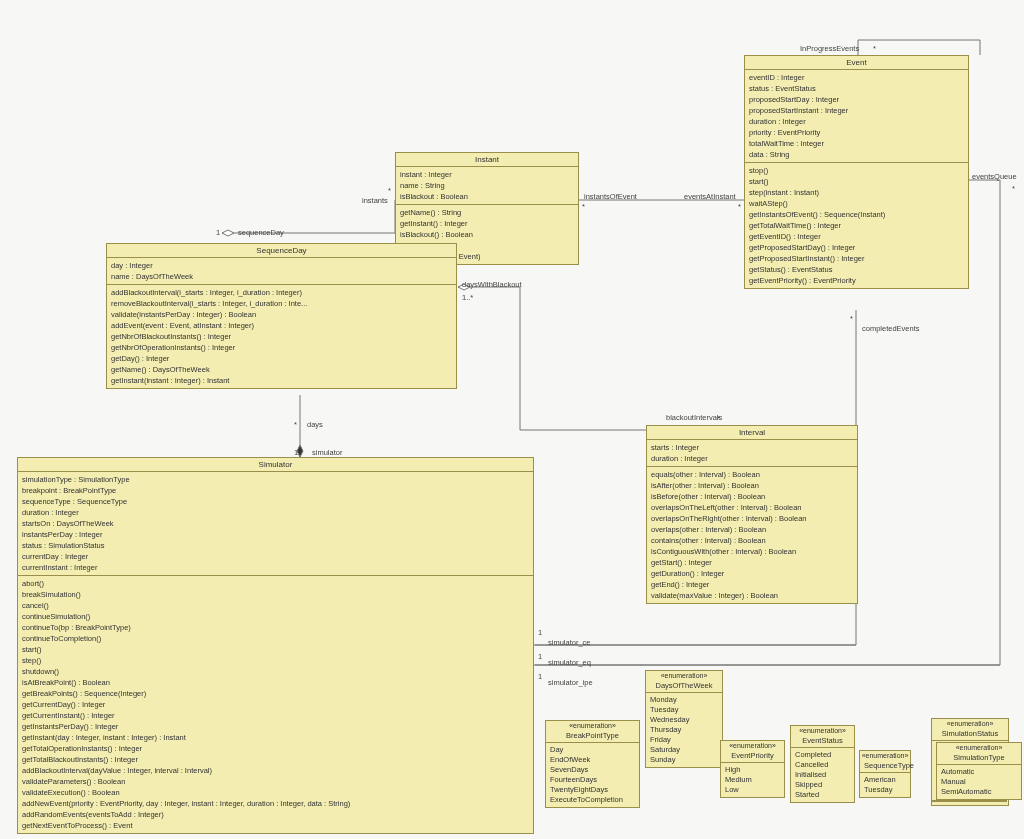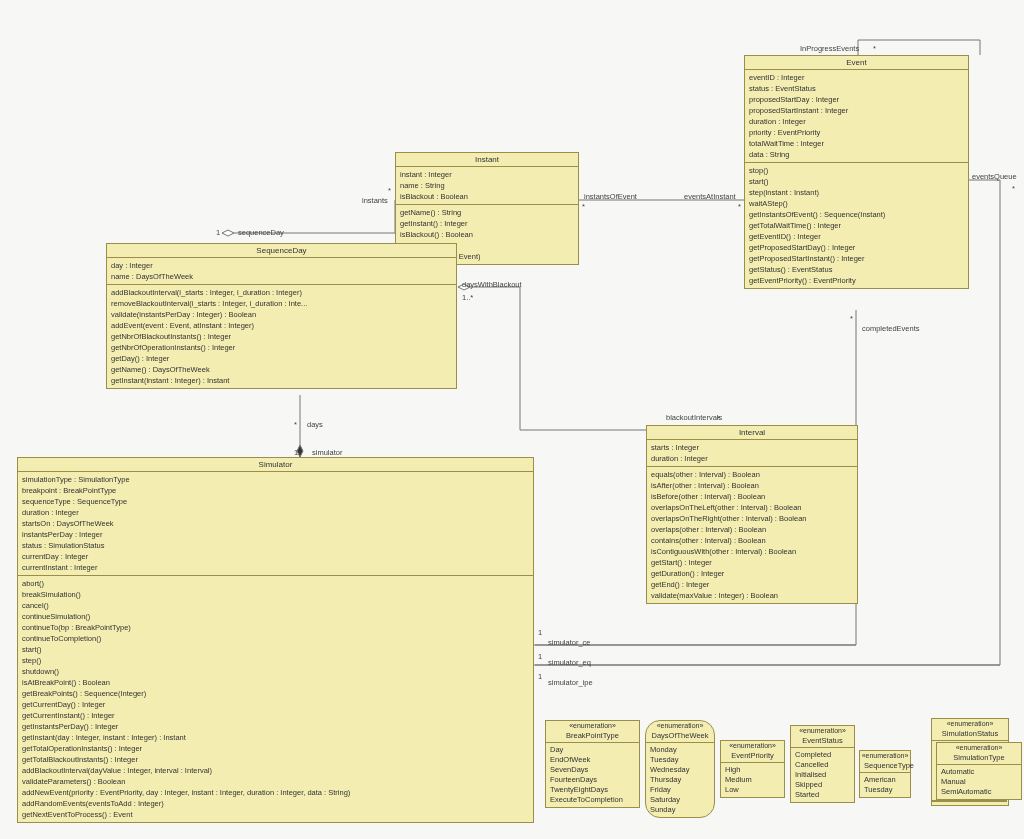--- a/index.html
+++ b/index.html
@@ -157,20 +157,21 @@
     <div>isAtBreakPoint() : Boolean</div>
     <div>getBreakPoints() : Sequence(Integer)</div>
     <div>getCurrentDay() : Integer</div>
     <div>getCurrentInstant() : Integer</div>
     <div>getInstantsPerDay() : Integer</div>
     <div>getInstant(day : Integer, instant : Integer) : Instant</div>
     <div>getTotalOperationInstants() : Integer</div>
     <div>getTotalBlackoutInstants() : Integer</div>
     <div>addBlackoutInterval(dayValue : Integer, interval : Interval)</div>
     <div>validateParameters() : Boolean</div>
+    <div>validateExecution() : Boolean</div>
     <div>addNewEvent(priority : EventPriority, day : Integer, instant : Integer, duration : Integer, data : String)</div>
     <div>addRandomEvents(eventsToAdd : Integer)</div>
     <div>getNextEventToProcess() : Event</div>
   </div>
 </div>
 
 <div class="uml-class" style="left:744px; top:55px; width:225px;">
   <div class="uml-title">Event</div>
   <div class="uml-section">
     <div>eventID : Integer</div>
@@ -225,21 +226,21 @@
   <div class="uml-section">
     <div>Day</div>
     <div>EndOfWeek</div>
     <div>SevenDays</div>
     <div>FourteenDays</div>
     <div>TwentyEightDays</div>
     <div>ExecuteToCompletion</div>
   </div>
 </div>
 
-<div class="enum" style="left:645px; top:720px; width:70px;border-radius:15px;">
+<div class="enum" style="left:645px; top:670px; width:78px;">
   <div class="uml-stereo">«enumeration»</div>
   <div class="uml-title">DaysOfTheWeek</div>
   <div class="uml-section">
     <div>Monday</div>
     <div>Tuesday</div>
     <div>Wednesday</div>
     <div>Thursday</div>
     <div>Friday</div>
     <div>Saturday</div>
     <div>Sunday</div>

